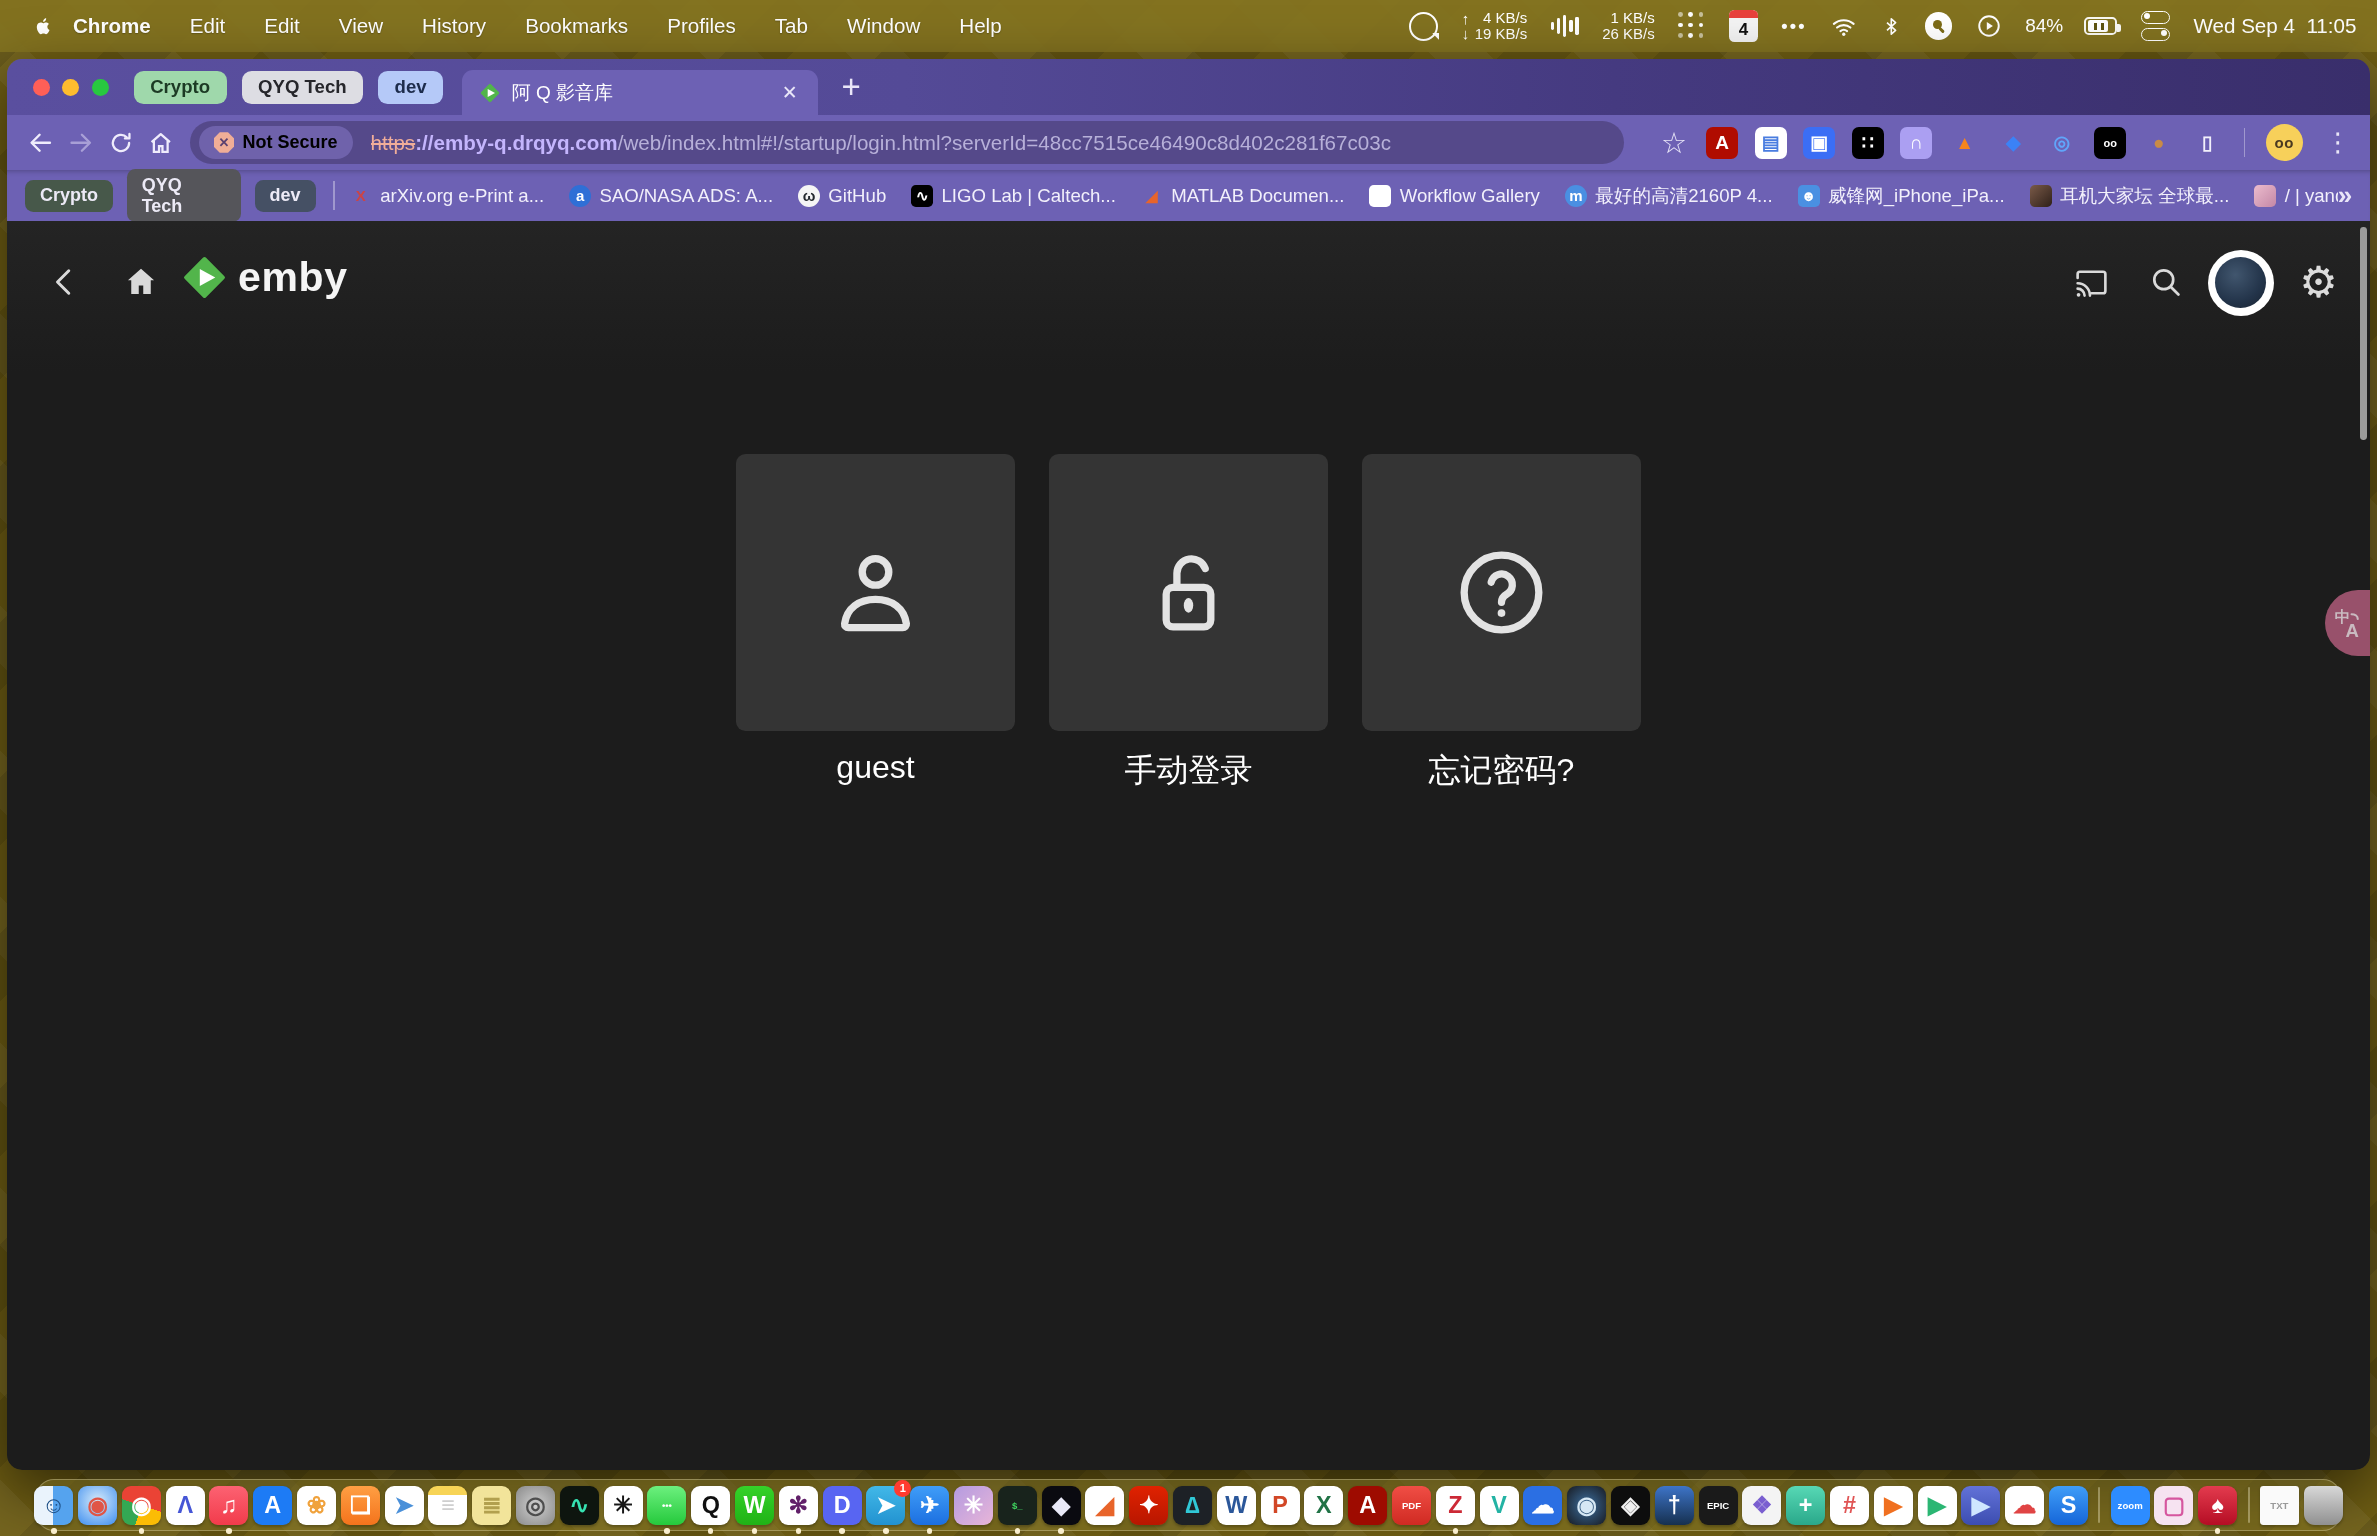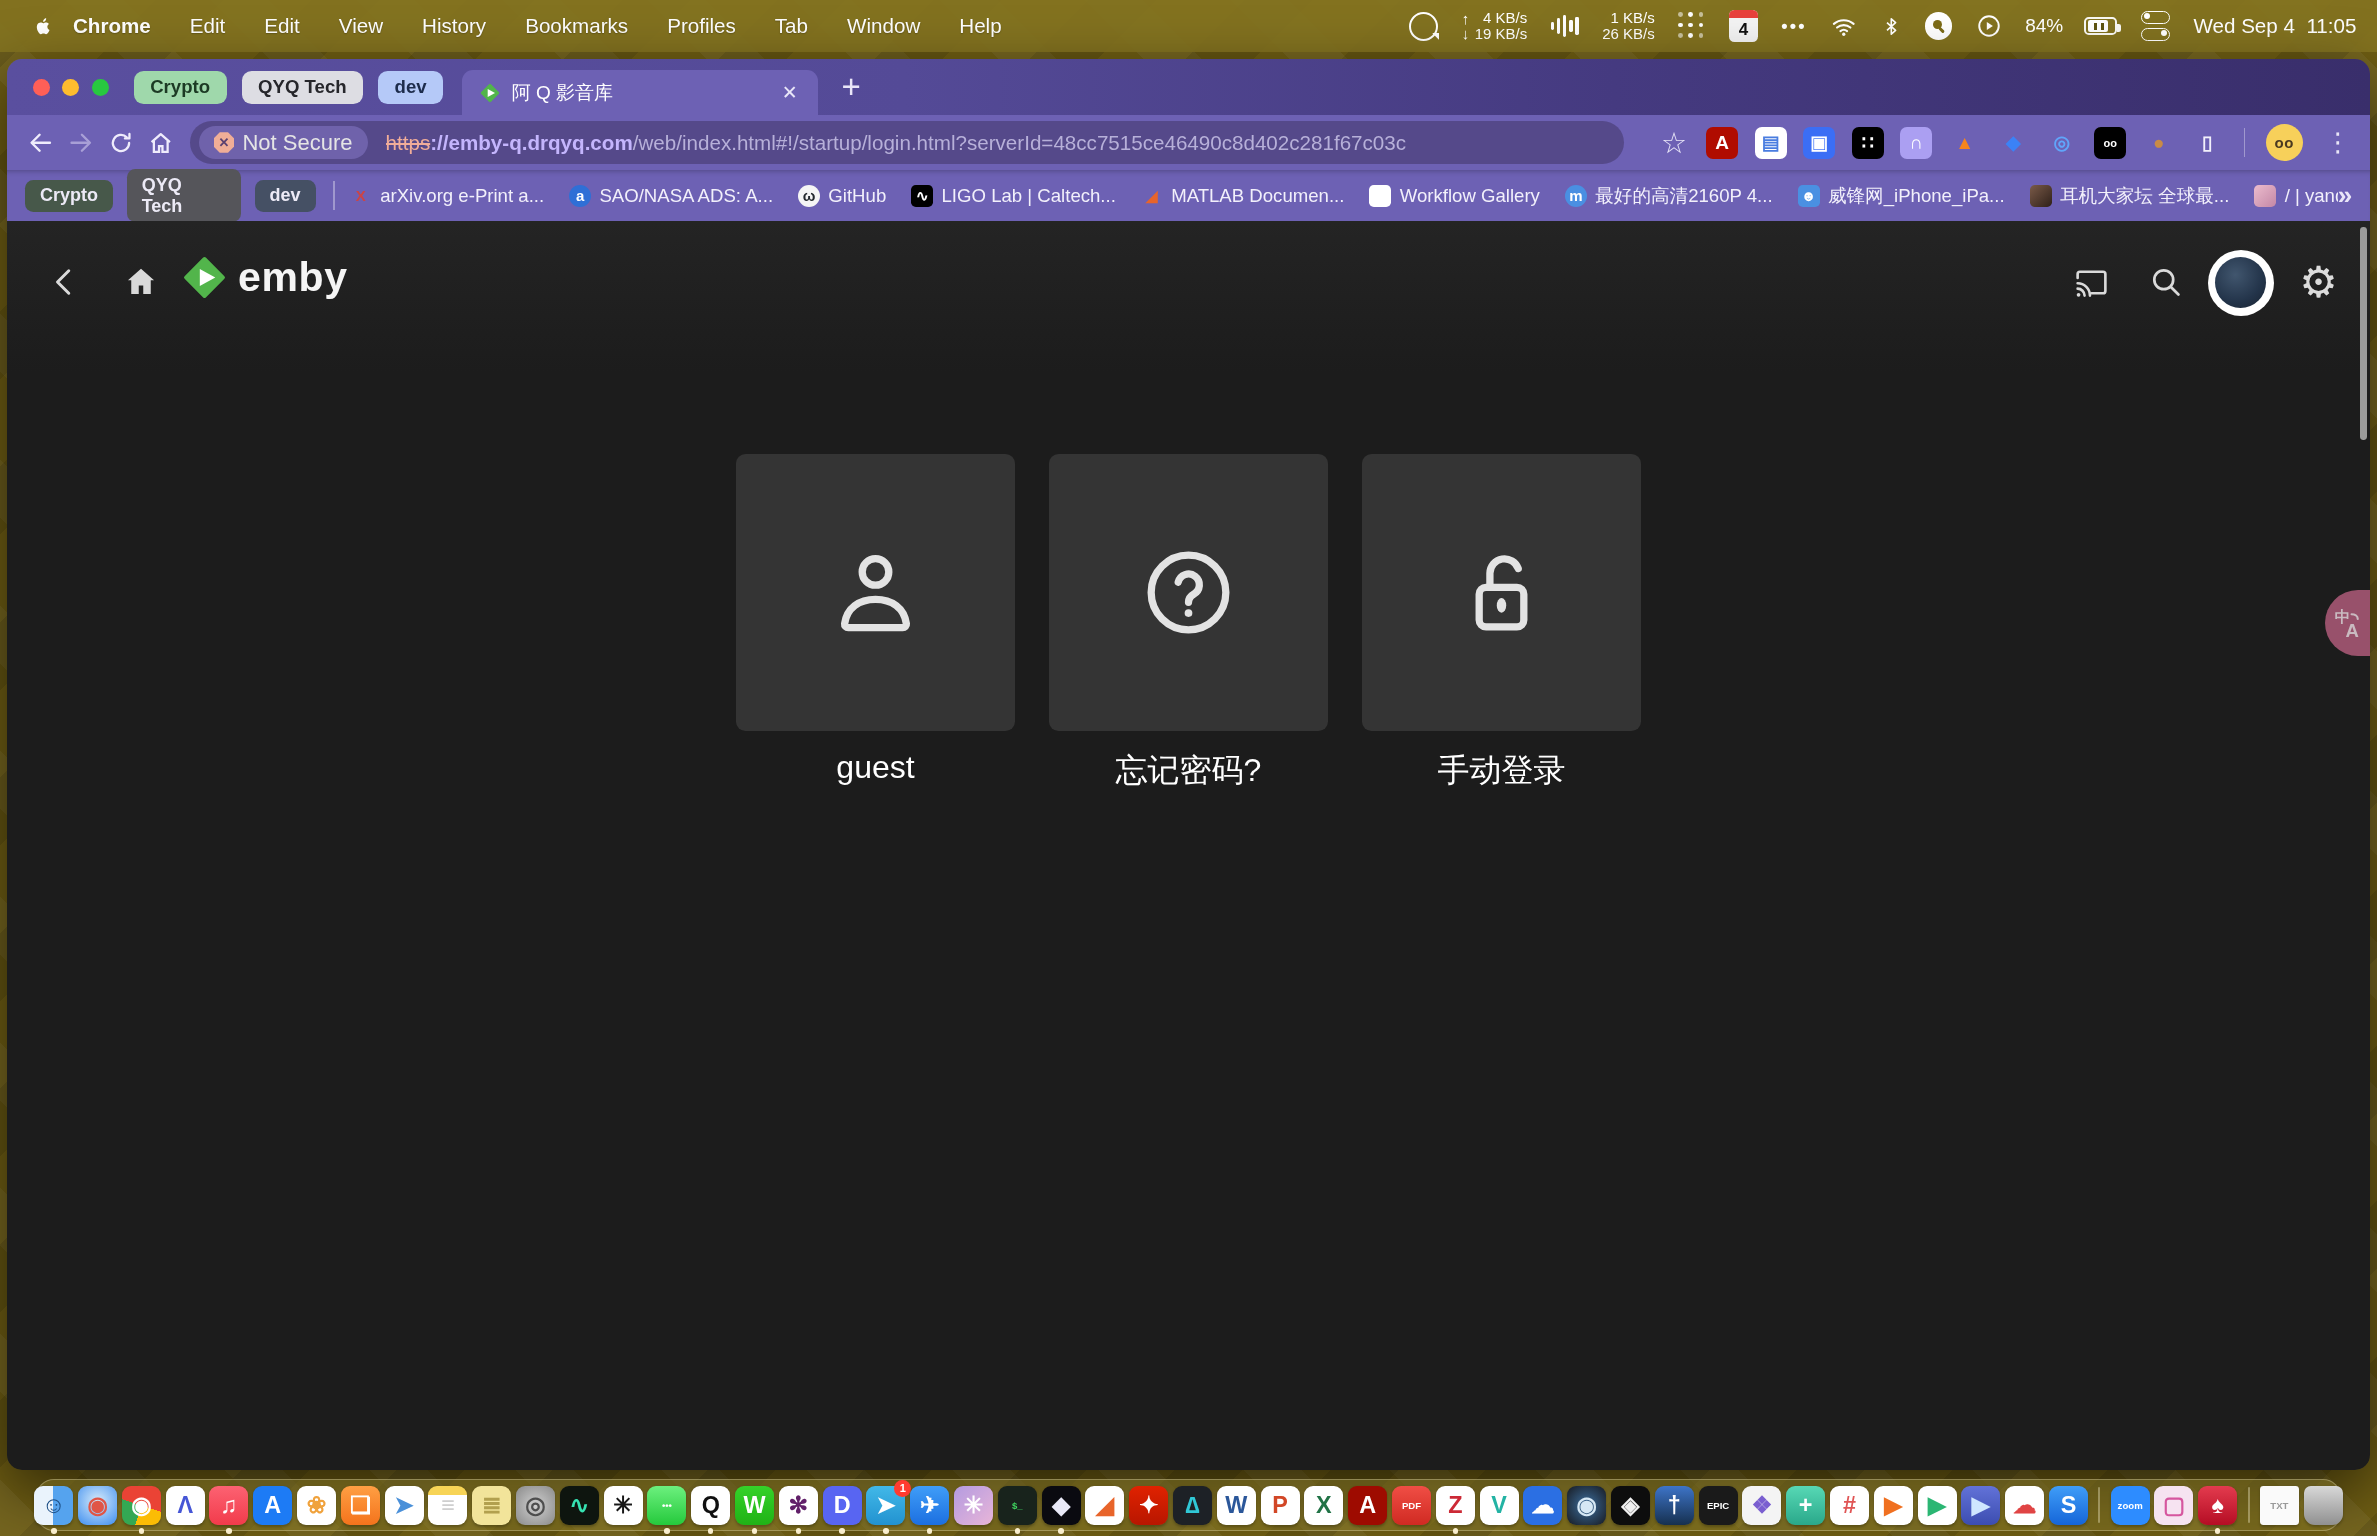--- a/index.html
+++ b/index.html
@@ -68,21 +68,21 @@
 
   
   #toolbar{height:55px;flex:0 0 55px;background:#6d61b4;display:flex;align-items:center;padding:0 13.8px;}
   .navbtn{width:40px;height:40px;display:flex;align-items:center;justify-content:center;border-radius:50%;}
   #addressbar{height:43px;width:1434px;margin-left:9.6px;background:#55498a;border-radius:22px;
     display:flex;align-items:center;padding:0 8.3px;box-sizing:border-box;overflow:hidden;}
   #ns-chip{display:flex;align-items:center;gap:8.3px;background:#6f62ab;border-radius:18px;height:33px;padding:0 15px;flex:0 0 auto;}
   .octagon{width:20.6px;height:20.6px;background:#f0ae97;display:flex;align-items:center;justify-content:center;
     clip-path:polygon(30% 0,70% 0,100% 30%,100% 70%,70% 100%,30% 100%,0 70%,0 30%);
     color:#5a4170;font-size:13px;font-weight:700;}
-  #ns-chip .t{color:#e5e5e5;font-size:22px;font-weight:400;}
+  #ns-chip .t{color:#000000;font-size:18px;font-weight:700;}
   #url{margin-left:18px;font-size:20.6px;white-space:nowrap;overflow:hidden;}
   #url .scheme{color:#f0ad99;text-decoration:line-through;}
   #url .host{color:#c4b5fd;font-weight:600;}
   #url .path{color:#b7b0d9;}
   #ext-cluster{margin-left:auto;display:flex;align-items:center;gap:16.5px;}
   .star{font-size:29px;color:#e9e6f8;margin-right:2.8px;}
   .ext{width:32px;height:32px;border-radius:6.9px;display:flex;align-items:center;justify-content:center;
     font-size:19px;font-weight:700;}
   .ext.small{font-size:11px;letter-spacing:0;}
   .vdiv{width:1.4px;height:29px;background:rgba(255,255,255,.35);margin:0 4.1px;}
@@ -425,37 +425,37 @@
             <svg viewBox="0 0 24 24" fill="none" stroke="#e3e3e3" stroke-width="1.7">
               <circle cx="12" cy="7.2" r="3.1"></circle>
               <path d="M4.8 19.3c.5-3.7 3.4-5.7 7.2-5.7s6.7 2 7.2 5.7c.06.5-.35.9-.85.9H5.65c-.5 0-.91-.4-.85-.9z" stroke-linejoin="round"></path>
             </svg>
           </div>
           <div class="cardlabel">guest</div>
         </div>
         <div class="cardcol">
           <div class="card">
             <svg viewBox="0 0 24 24" fill="none" stroke="#e3e3e3" stroke-width="1.7">
+              <rect x="6.8" y="10.8" width="10.4" height="9.2" rx="1.6"></rect>
+              <path d="M9.3 10.8V7.5a3.4 3.4 0 0 1 6.6-1.1" stroke-linecap="round"></path>
+              <ellipse cx="12" cy="15" rx="1.1" ry="1.7" fill="#e3e3e3" stroke="none"></ellipse>
+            </svg>
+          </div>
+          <div class="cardlabel">手动登录</div>
+        </div>
+        <div class="cardcol">
+          <div class="card">
+            <svg viewBox="0 0 24 24" fill="none" stroke="#e3e3e3" stroke-width="1.7">
               <circle cx="12" cy="12" r="8.7"></circle>
               <path d="M9.6 9.6a2.5 2.5 0 1 1 3.6 2.8c-.8.45-1.2.95-1.2 1.9" stroke-linecap="round"></path>
               <circle cx="12" cy="16.8" r="0.9" fill="#e3e3e3" stroke="none"></circle>
             </svg>
           </div>
           <div class="cardlabel">忘记密码?</div>
         </div>
-        <div class="cardcol">
-          <div class="card">
-            <svg viewBox="0 0 24 24" fill="none" stroke="#e3e3e3" stroke-width="1.7">
-              <rect x="6.8" y="10.8" width="10.4" height="9.2" rx="1.6"></rect>
-              <path d="M9.3 10.8V7.5a3.4 3.4 0 0 1 6.6-1.1" stroke-linecap="round"></path>
-              <ellipse cx="12" cy="15" rx="1.1" ry="1.7" fill="#e3e3e3" stroke="none"></ellipse>
-            </svg>
-          </div>
-          <div class="cardlabel">手动登录</div>
-        </div>
       </div>
 
       <span id="translate-pill">
         <svg viewBox="0 0 24 24" width="37" height="37" style="margin-right:2.8px">
           <text x="3" y="11" font-size="10" fill="#d8c8ce" font-family="Liberation Sans, sans-serif" font-weight="bold">中</text>
           <path d="M14 6c2 0 4 1 4 3" stroke="#d8c8ce" stroke-width="1.4" fill="none" stroke-linecap="round"></path>
           <text x="10" y="21" font-size="12" fill="#d8c8ce" font-family="Liberation Sans, sans-serif" font-weight="bold">A</text>
         </svg>
       </span>
       <span id="scrollbar"></span>

